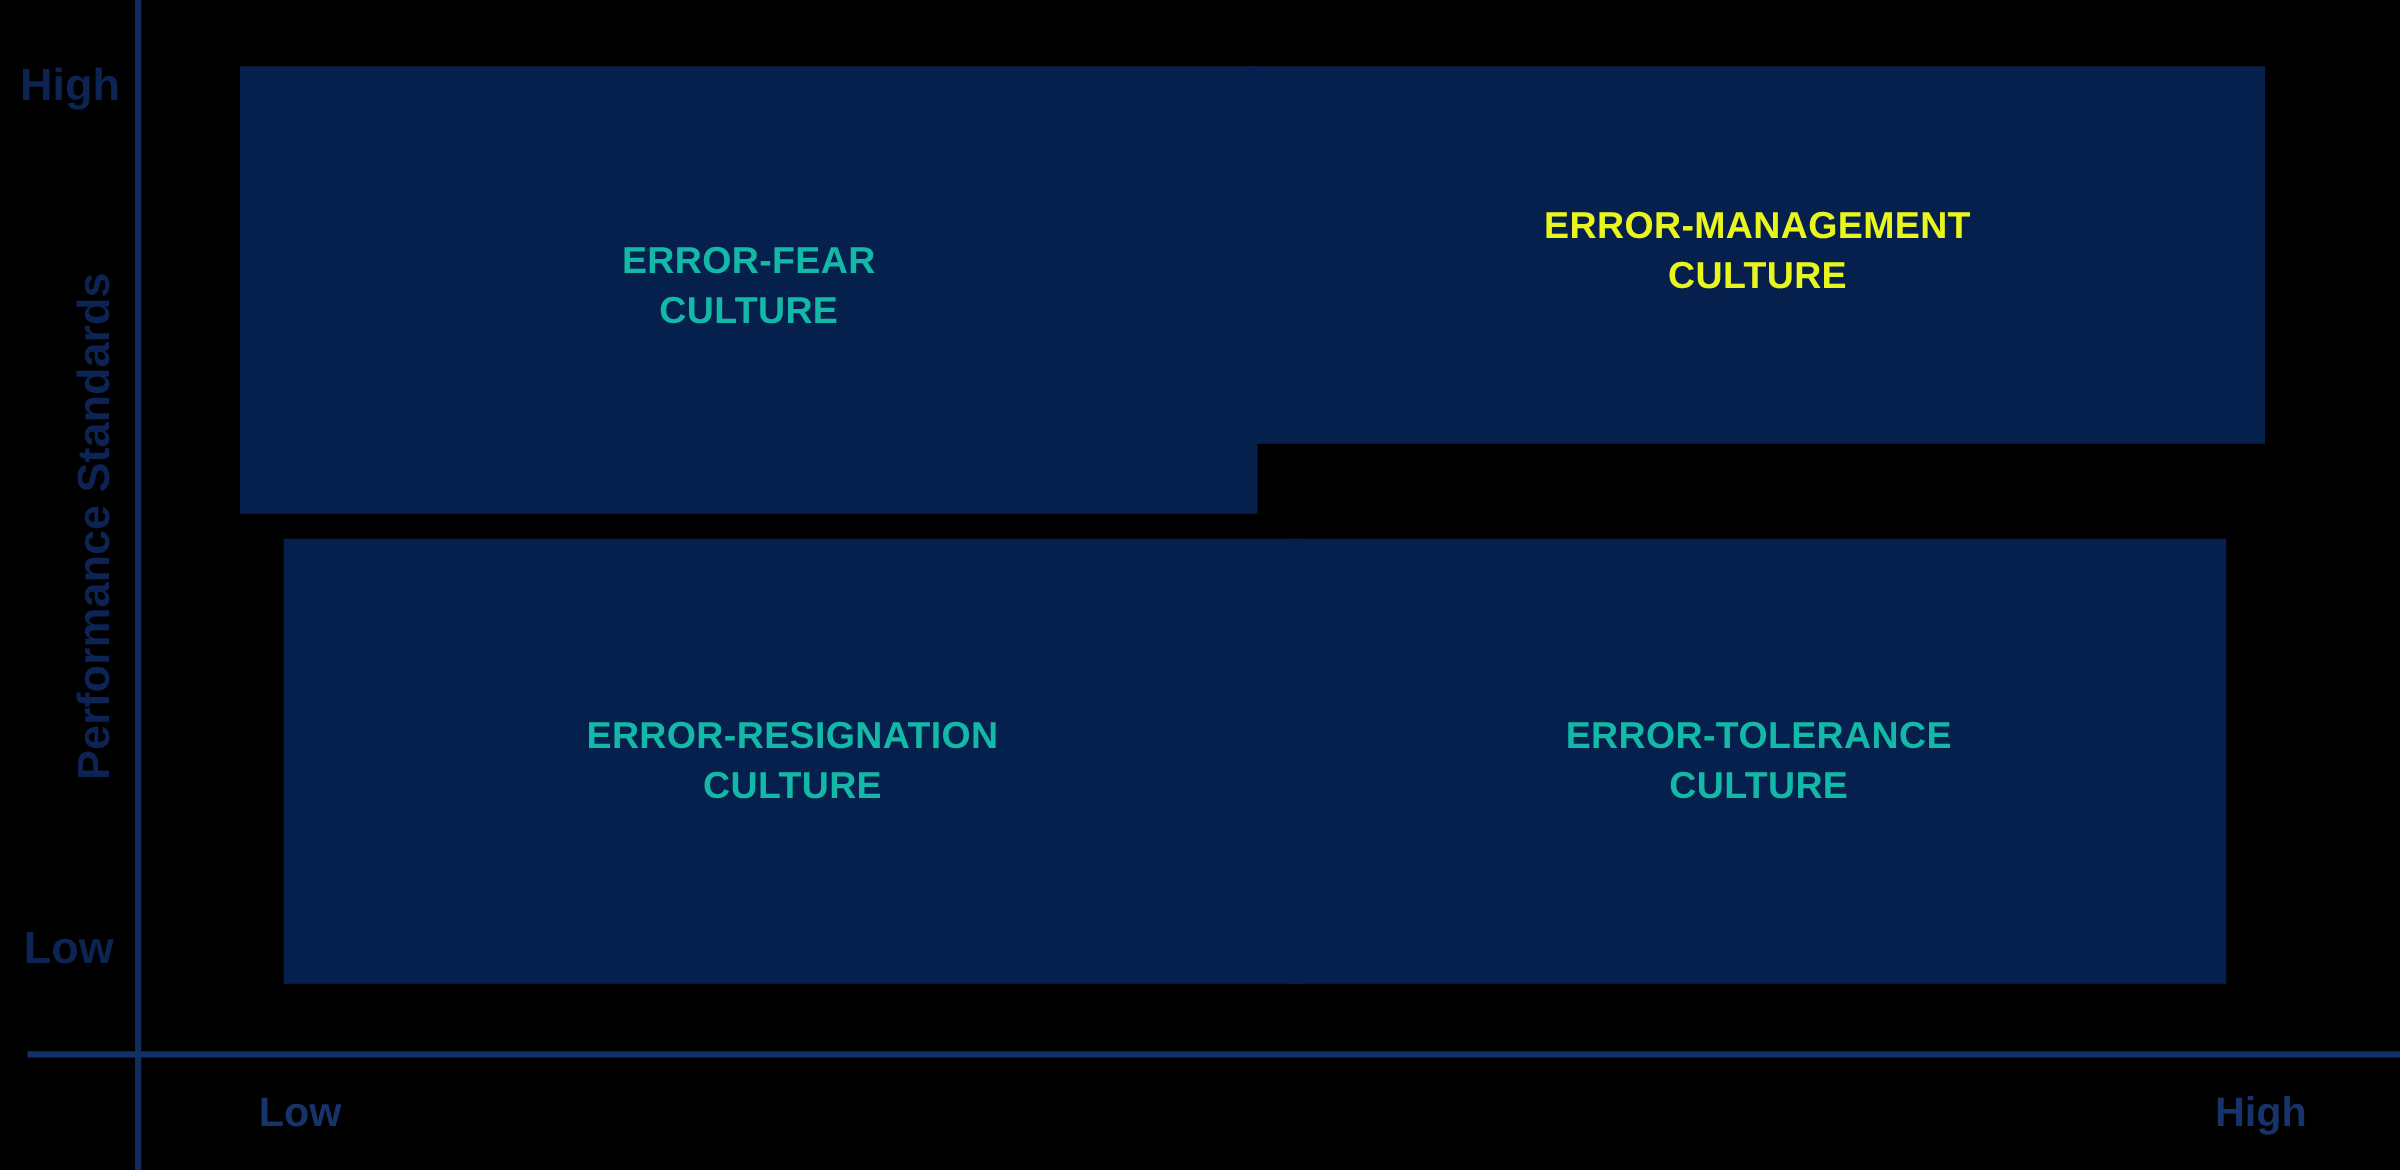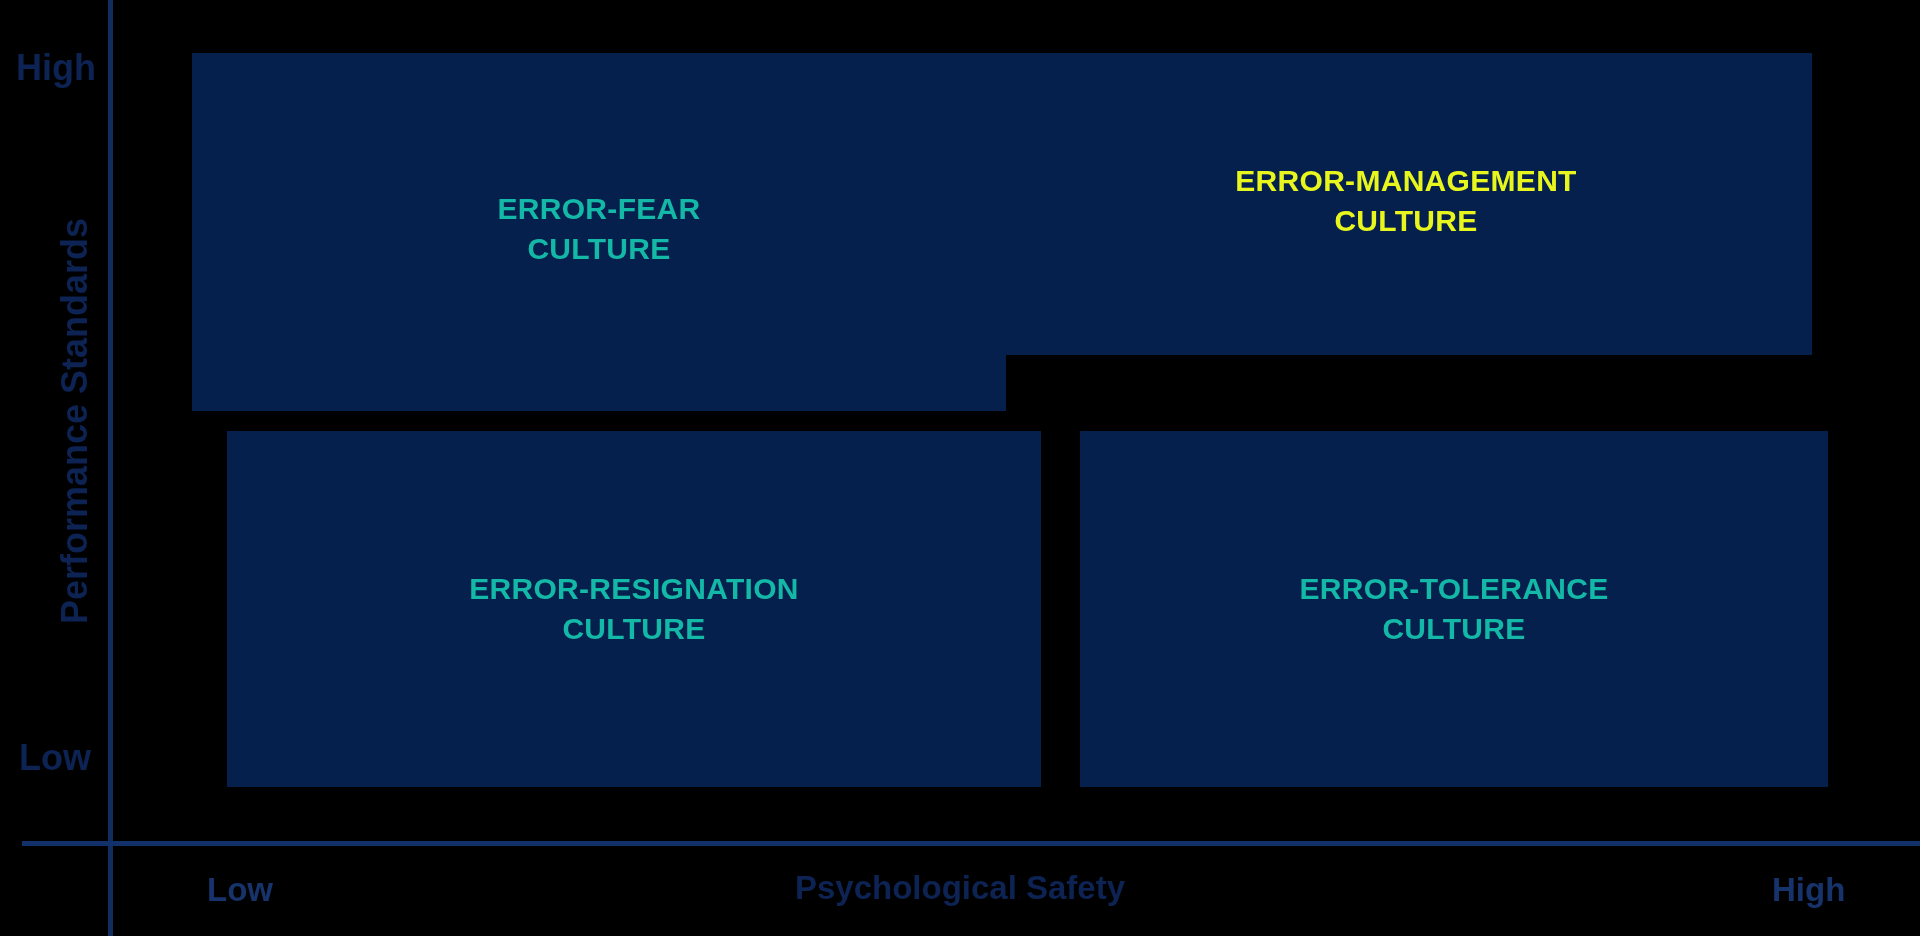--- a/index.html
+++ b/index.html
@@ -97,39 +97,38 @@
     line-height: 1.33;
     letter-spacing: 0.3px;
     white-space: pre-line;
   }
   .label-white  { color: #14b8a6; }
   .label-accent { color: #e9f61d; }
 
   #q-top-left     { left: 192px;  top: 53px;  width: 814px; height: 358px; }
   #q-top-right    { left: 1000px; top: 53px;  width: 812px; height: 302px; }
   #q-bottom-left  { left: 192px;  top: 431px; width: 814px; height: 356px; margin-left: 35px; }
-  #q-bottom-right { left: 1033px; top: 431px; width: 748px; height: 356px; margin-left: 47px; }
+  #q-bottom-right { left: 1033px; top: 431px; width: 748px; height: 356px; }
 
   
   #q-top-left .quad-label,
   #q-top-right .quad-label { transform: translateY(-3px); }
 </style>
 </head>
 <body>
 
 <div id="stage">
 
   <div class="axis-line-v"></div>
   <div class="axis-line-h"></div>
 
   <div class="y-axis-title">Performance Standards</div>
   <div class="y-tick y-tick-high">High</div>
   <div class="y-tick y-tick-low">Low</div>
 
-  <div class="x-axis-title">Psychological Safety</div>
   <div class="x-tick x-tick-low">Low</div>
   <div class="x-tick x-tick-high">High</div>
 
   <div class="quad" id="q-top-left">
     <div class="quad-label label-white">ERROR-FEAR
 CULTURE</div>
   </div>
 
   <div class="quad" id="q-top-right">
     <div class="quad-label label-accent">ERROR-MANAGEMENT

